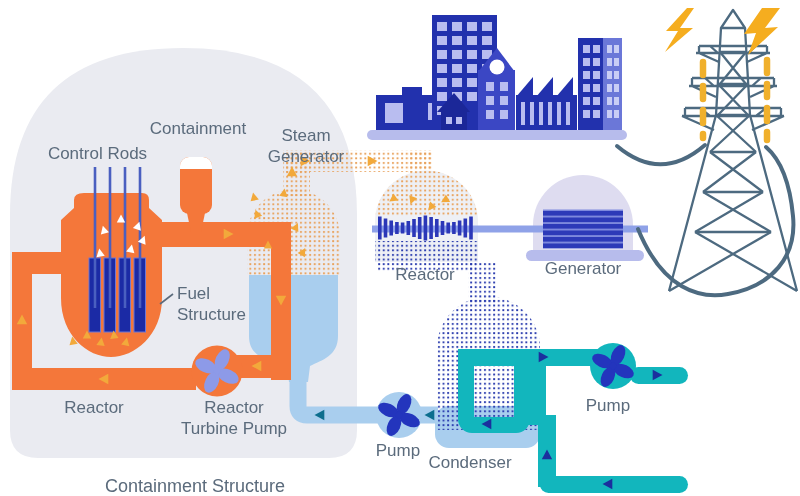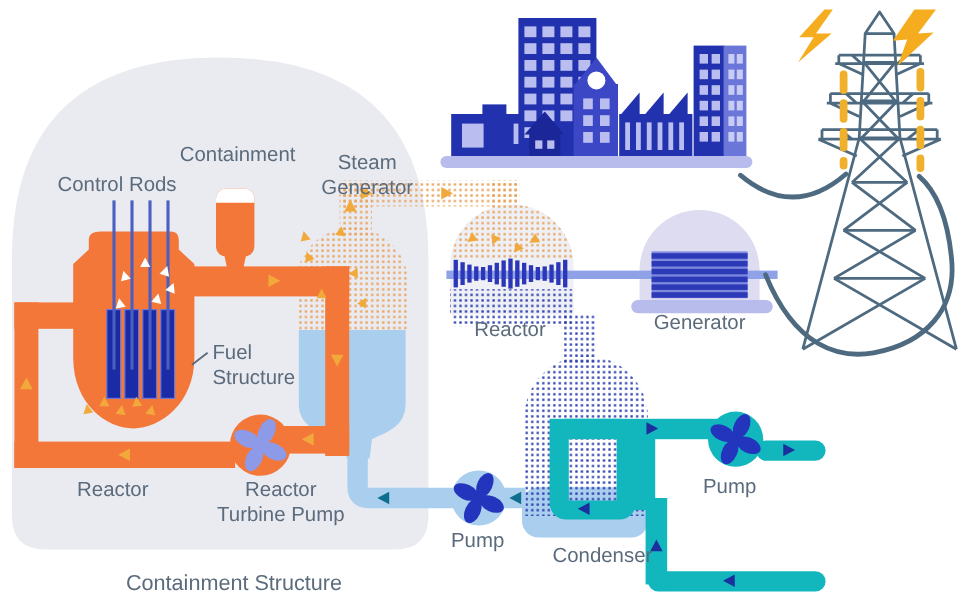--- a/index.html
+++ b/index.html
@@ -354,15 +354,15 @@
   <div>Reactor</div>
 </div>
 <div class="lbl" style="left:164px;top:398px;width:140px;">
   <div>Reactor</div>
   <div>Turbine Pump</div>
 </div>
 <div class="lbl big" style="left:70px;top:476px;width:250px;">Containment Structure</div>
 <div class="lbl" style="left:375px;top:265px;width:100px;">Reactor</div>
 <div class="lbl" style="left:533px;top:259px;width:100px;">Generator</div>
 <div class="lbl" style="left:368px;top:441px;width:60px;">Pump</div>
-<div class="lbl" style="left:452px;top:453px;width:100px;">Condenser</div>
+<div class="lbl" style="left:420px;top:453px;width:100px;">Condenser</div>
 <div class="lbl" style="left:578px;top:396px;width:60px;">Pump</div>
 </div>
 
 </body></html>

